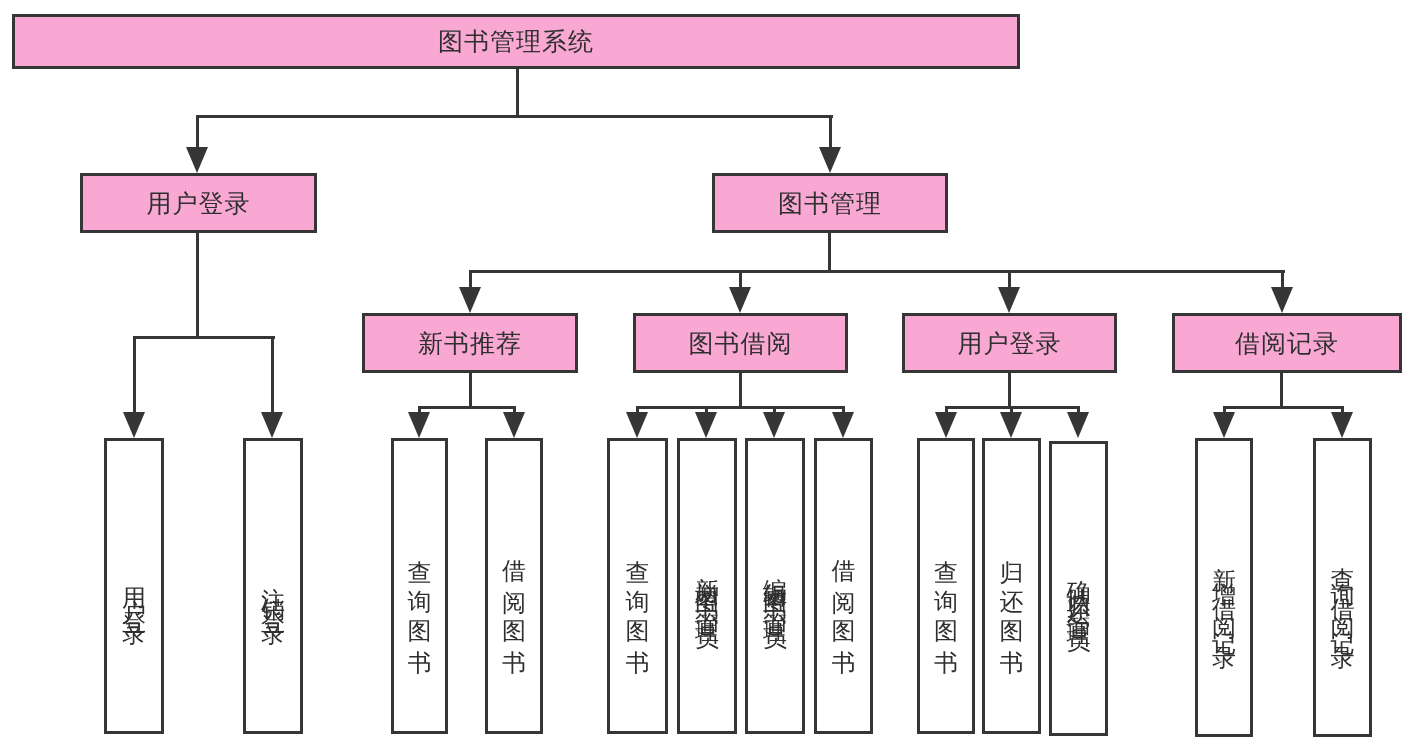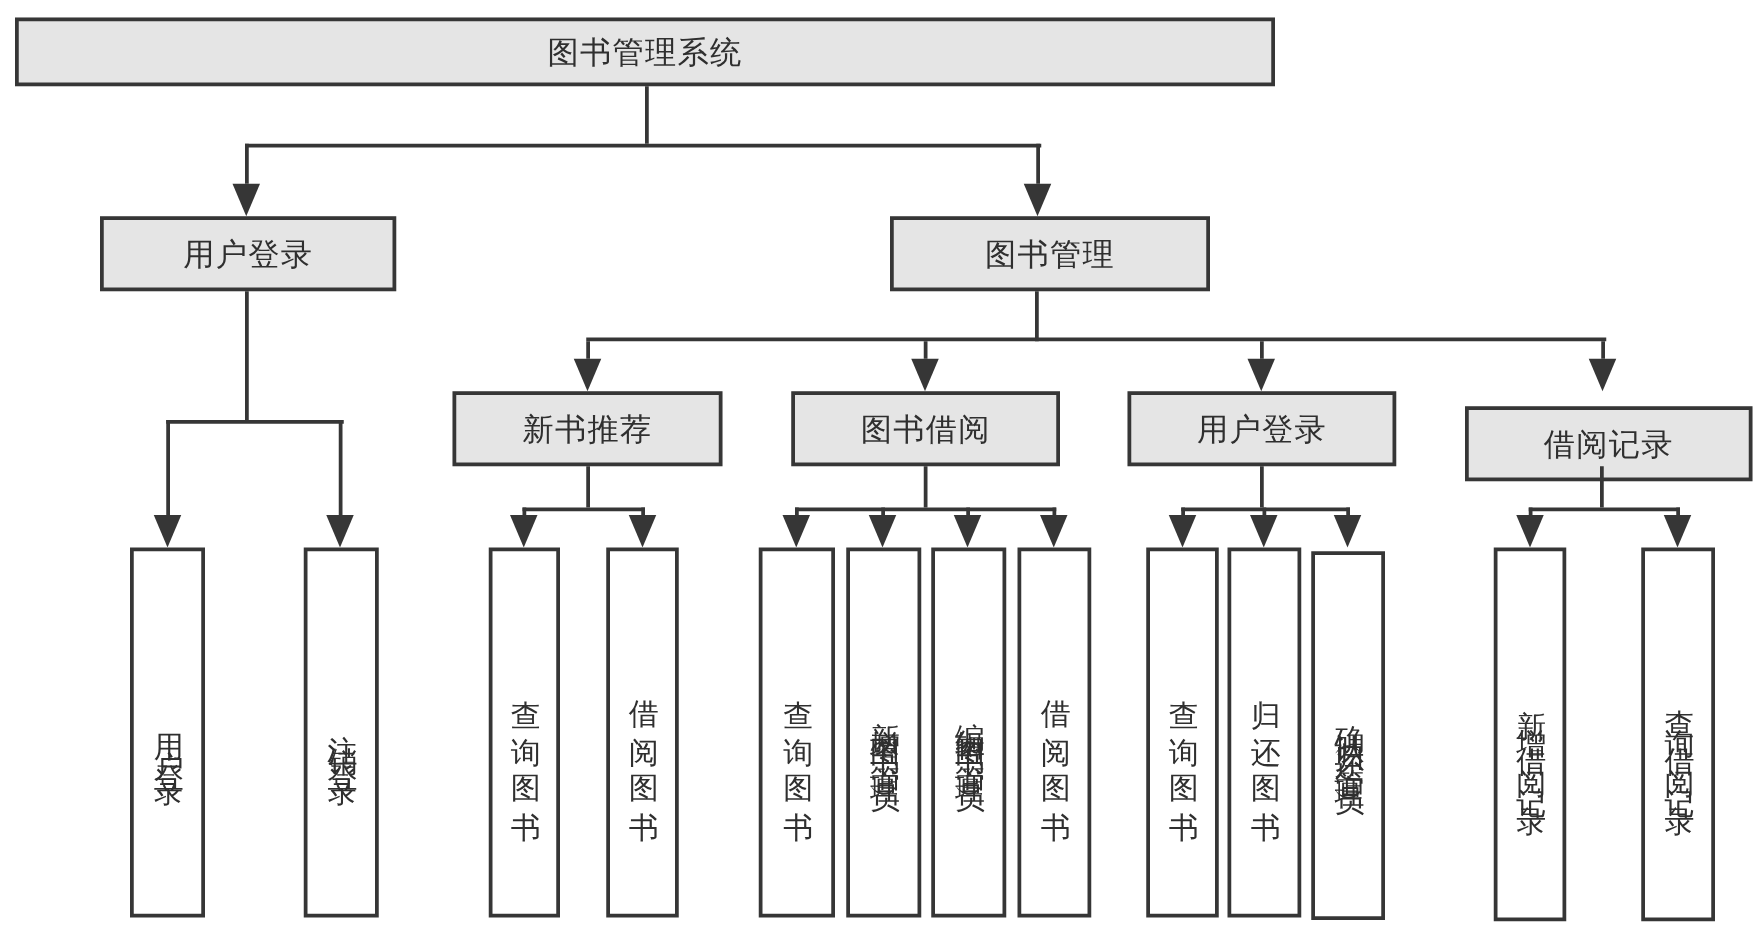--- a/index.html
+++ b/index.html
@@ -1,21 +1,21 @@
 <!DOCTYPE html>
 <html><head>
 <meta charset="utf-8">
 <style>
   html,body{margin:0;padding:0;background:#ffffff;}
   .canvas{
     position:relative;width:1405px;height:747px;background:#ffffff;overflow:hidden;
     font-family:"Liberation Sans","DejaVu Sans",sans-serif;color:#2f2f2f;
   }
   .node{
-    position:absolute;box-sizing:border-box;border:3px solid #363636;background:#e5e5e5;
+    position:absolute;box-sizing:border-box;border:3px solid #363636;background:#f9a8d4;
     display:flex;align-items:center;justify-content:center;
     font-size:25px;letter-spacing:1px;white-space:nowrap;
   }
   .vnode{
     position:absolute;box-sizing:border-box;border:3px solid #363636;background:#ffffff;
     display:flex;align-items:center;justify-content:center;
   }
   .vtext{
     writing-mode:vertical-rl;text-orientation:mixed;
     font-size:24px;line-height:1;white-space:nowrap;
@@ -45,21 +45,21 @@
   <div class="node" style="left:12px;top:14px;width:1008px;height:55px">图书管理系统</div>
 
   <div class="vline" style="left:516px;top:69px;height:46px"></div>
   <div class="hline" style="left:196px;top:115px;width:637px"></div>
   <div class="vline" style="left:196px;top:115px;height:32px"></div>
   <div class="head" style="left:186px;top:147px"></div>
   <div class="vline" style="left:829px;top:115px;height:32px"></div>
   <div class="head" style="left:819px;top:147px"></div>
 
   <div class="node" style="left:80px;top:173px;width:237px;height:60px">用户登录</div>
-  <div class="node" style="left:712px;top:173px;width:256px;height:60px">图书管理</div>
+  <div class="node" style="left:712px;top:173px;width:236px;height:60px">图书管理</div>
 
   <div class="vline" style="left:196px;top:233px;height:103px"></div>
   <div class="hline" style="left:133px;top:336px;width:142px"></div>
   <div class="vline" style="left:133px;top:336px;height:76px"></div>
   <div class="head" style="left:123px;top:412px"></div>
   <div class="vline" style="left:271px;top:336px;height:76px"></div>
   <div class="head" style="left:261px;top:412px"></div>
 
   <div class="vline" style="left:828px;top:233px;height:40px"></div>
   <div class="hline" style="left:469px;top:270px;width:816px"></div>
@@ -68,21 +68,21 @@
   <div class="vline" style="left:739px;top:273px;height:14px"></div>
   <div class="head" style="left:729px;top:287px"></div>
   <div class="vline" style="left:1008px;top:273px;height:14px"></div>
   <div class="head" style="left:998px;top:287px"></div>
   <div class="vline" style="left:1281px;top:273px;height:14px"></div>
   <div class="head" style="left:1271px;top:287px"></div>
 
   <div class="node" style="left:633px;top:313px;width:215px;height:60px">图书借阅</div>
   <div class="node" style="left:362px;top:313px;width:216px;height:60px">新书推荐</div>
   <div class="node" style="left:902px;top:313px;width:215px;height:60px">用户登录</div>
-  <div class="node" style="left:1172px;top:325px;width:230px;height:60px">借阅记录</div>
+  <div class="node" style="left:1172px;top:313px;width:230px;height:60px">借阅记录</div>
 
   <div class="vline" style="left:469px;top:373px;height:33px"></div>
   <div class="hline" style="left:418px;top:406px;width:98px"></div>
   <div class="vline" style="left:418px;top:406px;height:6px"></div>
   <div class="head" style="left:408px;top:412px"></div>
   <div class="vline" style="left:513px;top:406px;height:6px"></div>
   <div class="head" style="left:503px;top:412px"></div>
 
   <div class="vline" style="left:739px;top:373px;height:33px"></div>
   <div class="hline" style="left:636px;top:406px;width:209px"></div>

